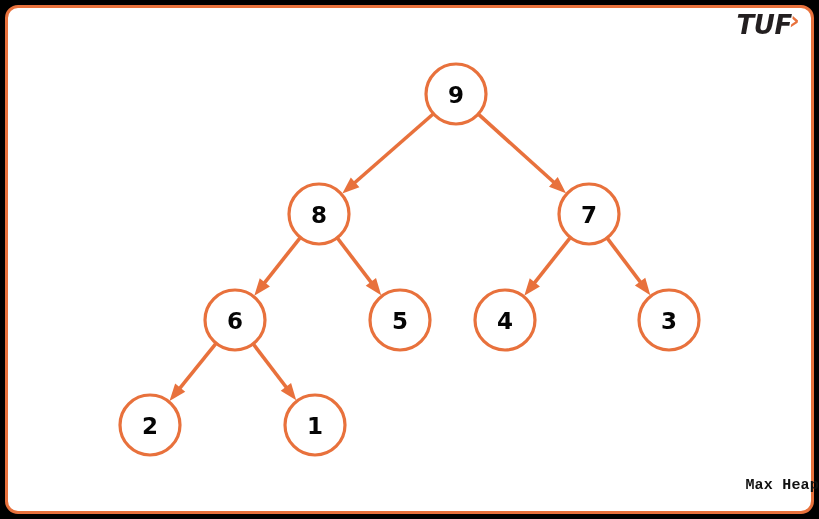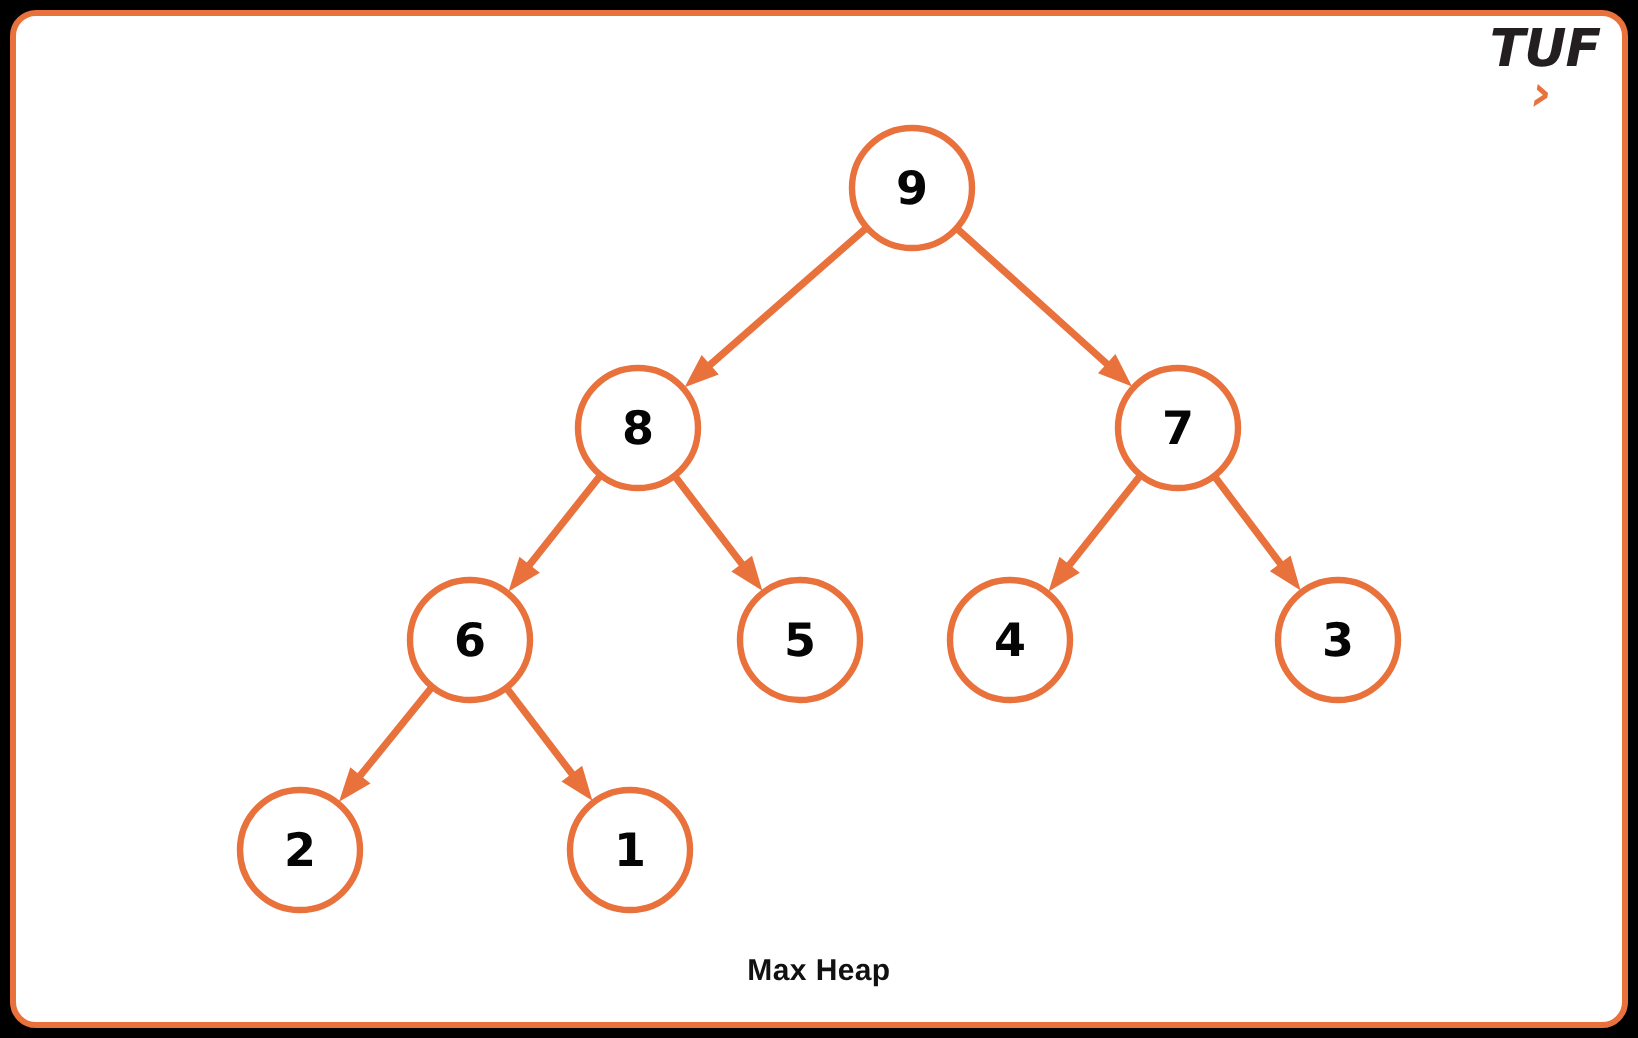--- a/index.html
+++ b/index.html
@@ -52,36 +52,35 @@
     fill: none;
   }
   .edge-head {
     fill: #E8713C;
   }
   #caption {
     position: absolute;
     left: 0;
     top: 477px;
     width: 819px;
-    text-align: center;
+    text-align: right;
     color: #111111;
-    font-family: Liberation Sans, sans-serif;
+    font-family: Liberation Mono, monospace;
     font-size: 15px;
     font-weight: bold;
     letter-spacing: 0.2px;
   }
   #brand-logo {
     position: absolute;
     right: 19px;
     top: 12px;
     display: flex;
     align-items: center;
     gap: 1px;
     user-select: none;
-    flex-direction: column;
   }
   #brand-text {
     font-family: "DejaVu Sans", "Liberation Sans", sans-serif;
     font-size: 26px;
     font-weight: bold;
     font-style: italic;
     color: #231F20;
     letter-spacing: -0.5px;
     line-height: 1;
   }

